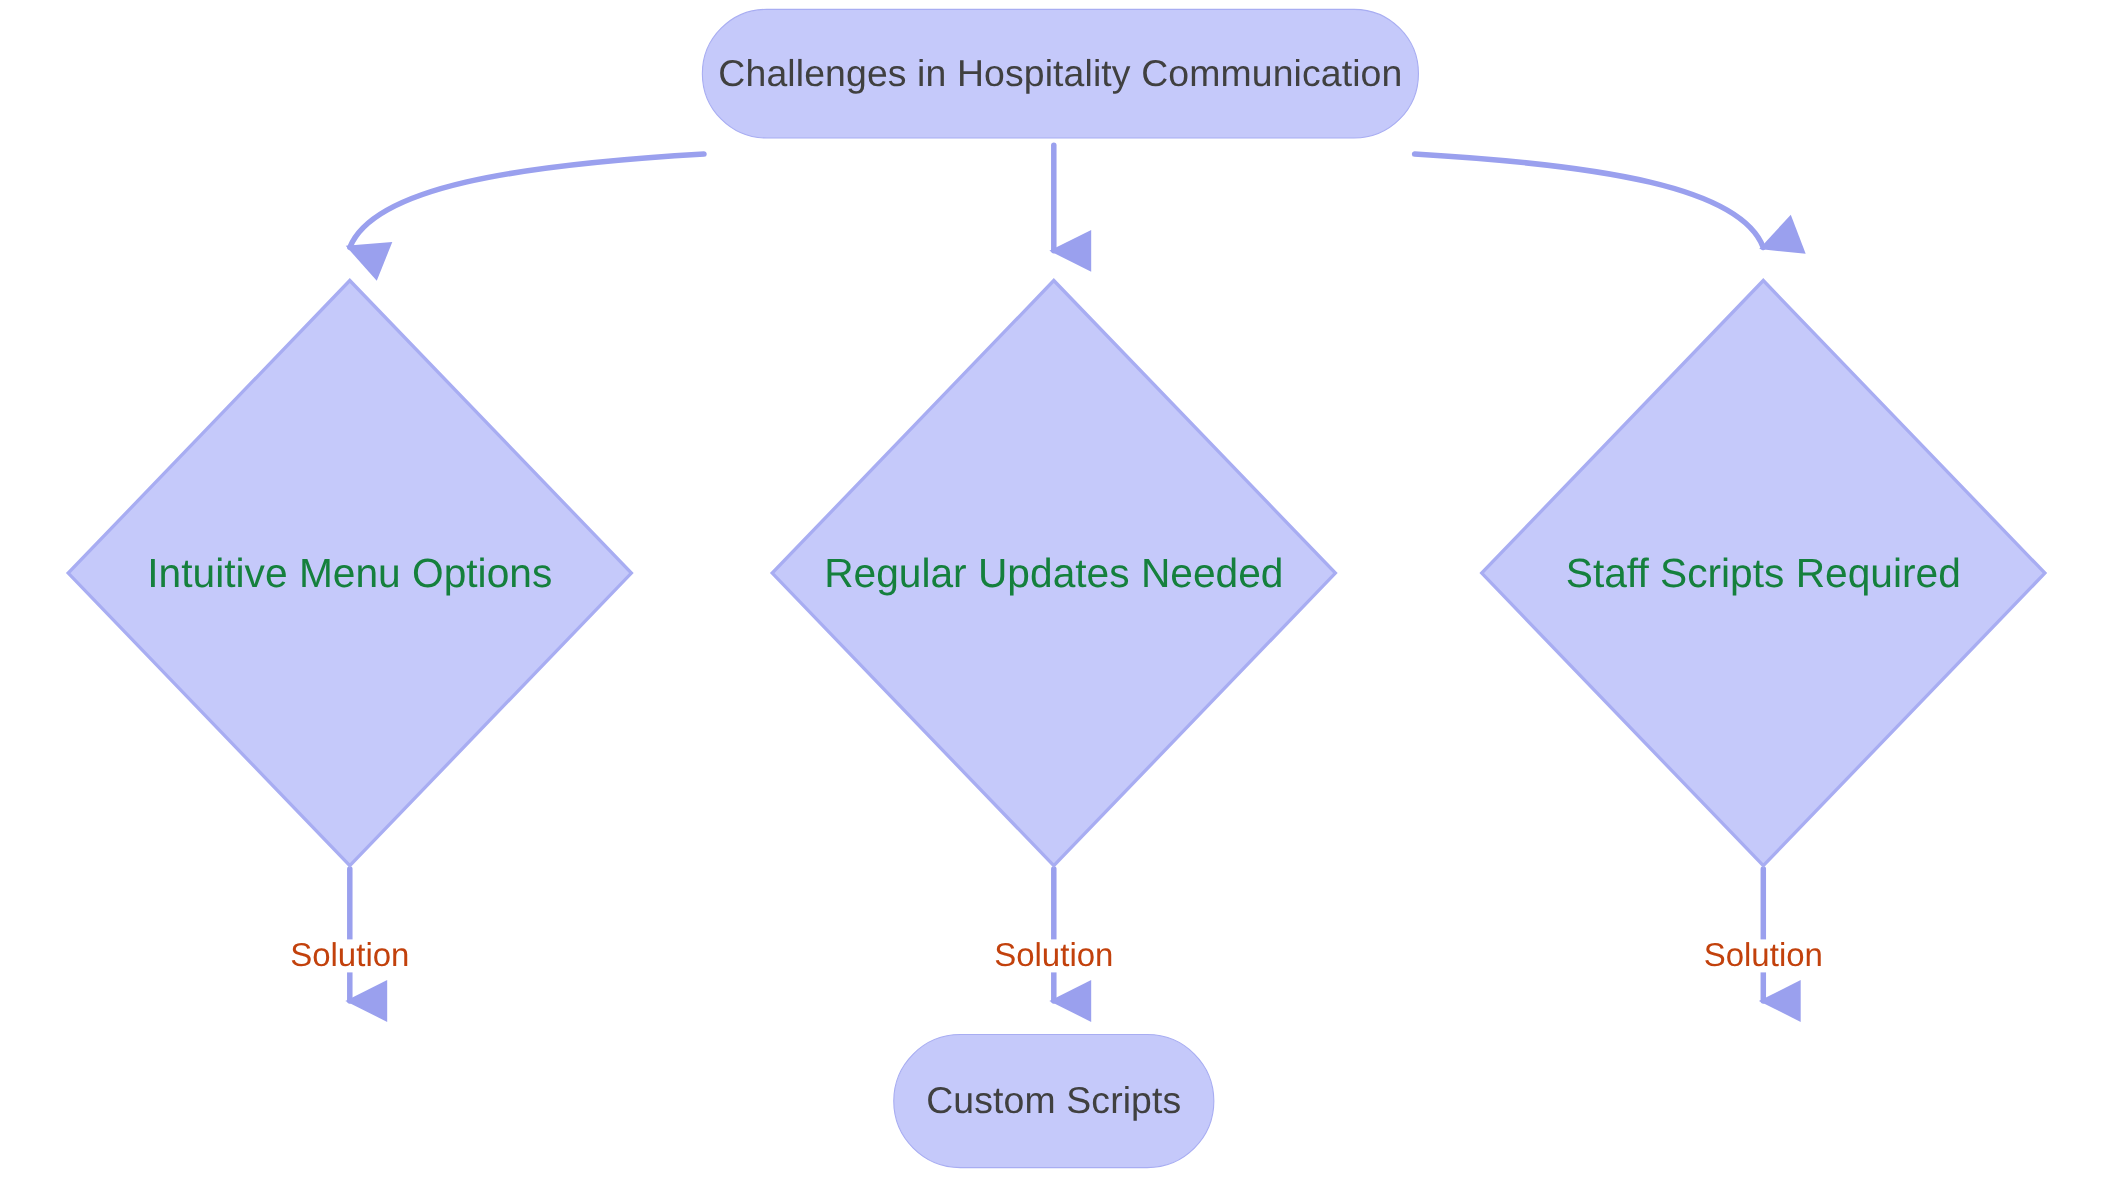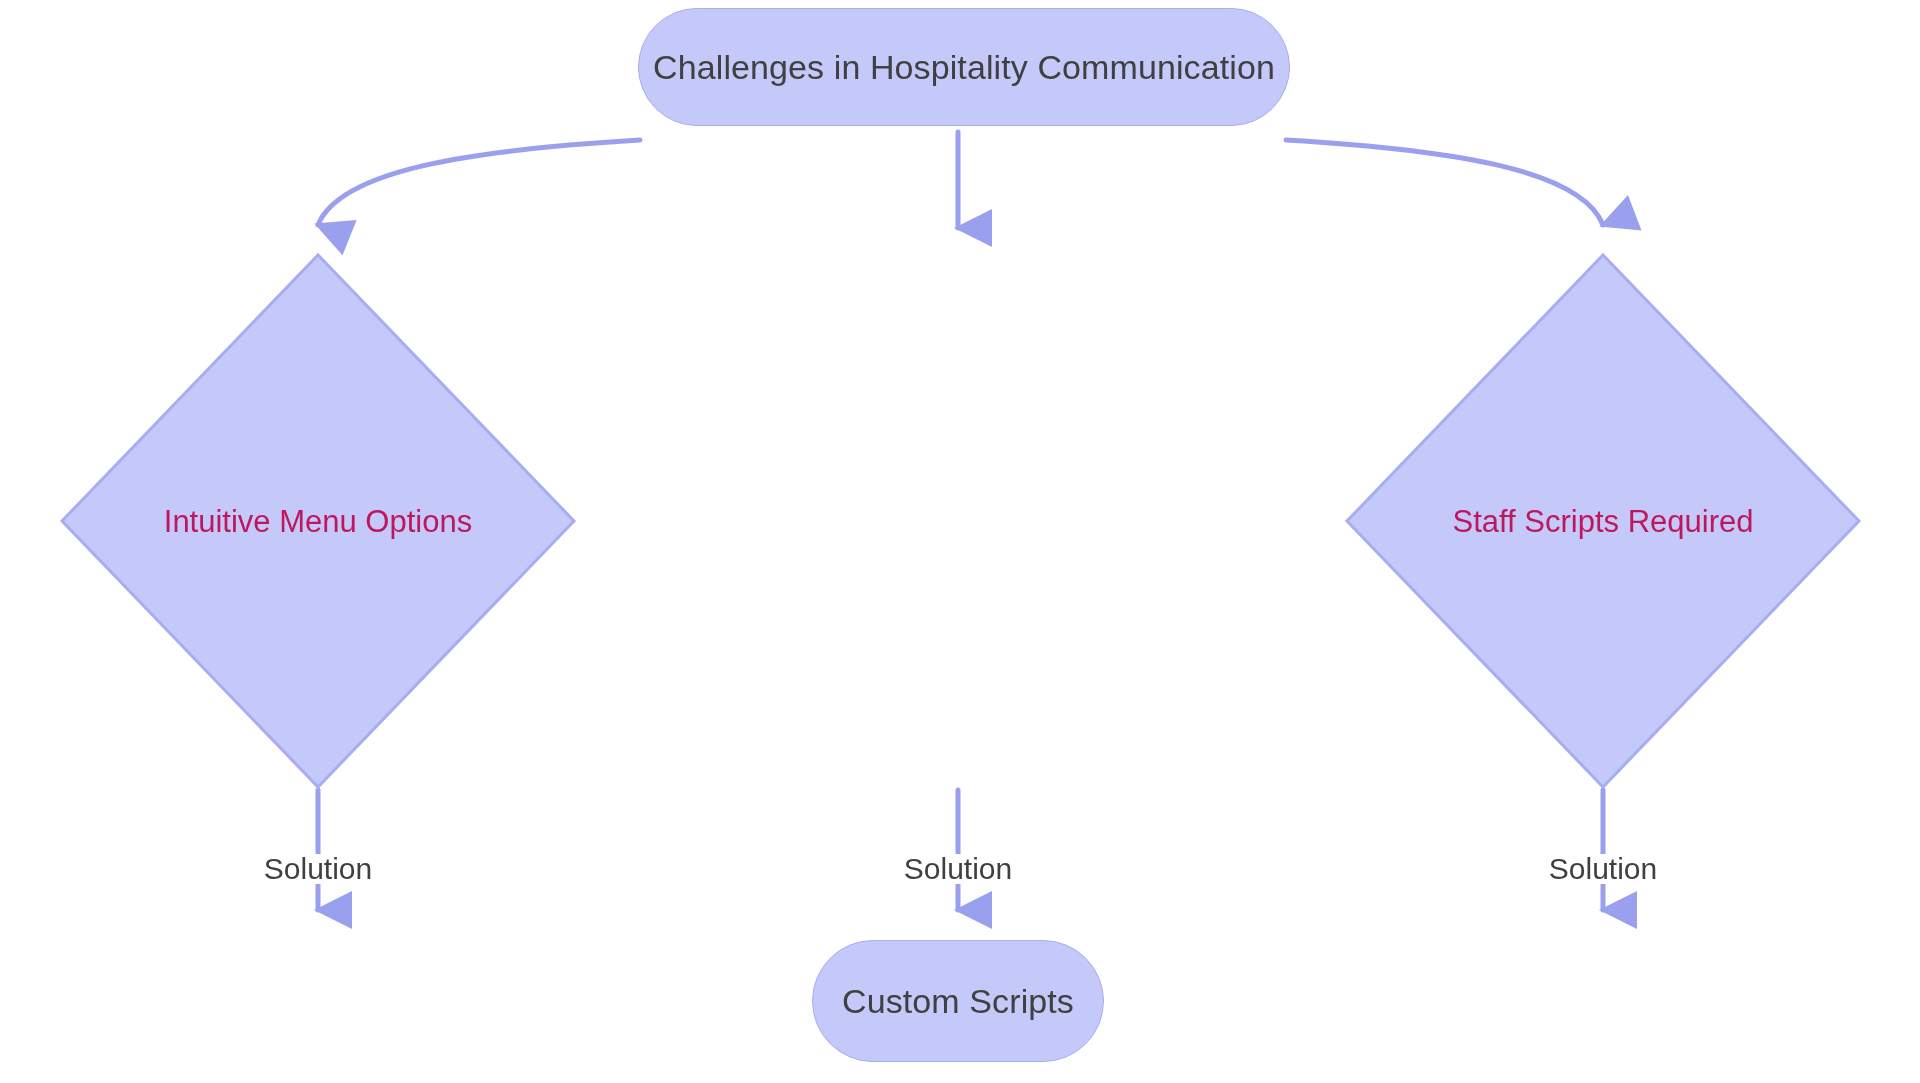--- a/index.html
+++ b/index.html
@@ -63,32 +63,32 @@
   }
   .diamond-label {
     position: absolute;
     left: 0;
     top: 0;
     width: 100%;
     height: 100%;
     display: flex;
     align-items: center;
     justify-content: center;
-    color: #be185d;
-    font-size: 31px;
+    color: #15803d;
+    font-size: 37px;
     font-weight: 400;
     white-space: nowrap;
     line-height: 1;
   }
 
   
   .edge-label {
     position: absolute;
     transform: translate(-50%, -50%);
-    color: #404040;
+    color: #c2410c;
     font-size: 30px;
     font-weight: 400;
     white-space: nowrap;
     background: #ffffff;
     padding: 0 6px;
     line-height: 1;
   }
 </style>
 </head>
 <body>
@@ -119,20 +119,26 @@
     <span class="pill-label">Challenges in Hospitality Communication</span>
   </div>
 
   <div class="diamond-wrap" style="left:58px; top:251px; width:520px; height:540px;">
     <svg class="diamond-shape" viewBox="0 0 520 540" preserveAspectRatio="none">
       <polygon points="260,4 516,270 260,536 4,270" fill="#c5c9fa" stroke="#a8adf2" stroke-width="3"></polygon>
     </svg>
     <div class="diamond-label">Intuitive Menu Options</div>
   </div>
 
+  <div class="diamond-wrap" style="left:698px; top:251px; width:520px; height:540px;">
+    <svg class="diamond-shape" viewBox="0 0 520 540" preserveAspectRatio="none">
+      <polygon points="260,4 516,270 260,536 4,270" fill="#c5c9fa" stroke="#a8adf2" stroke-width="3"></polygon>
+    </svg>
+    <div class="diamond-label">Regular Updates Needed</div>
+  </div>
 
   <div class="diamond-wrap" style="left:1343px; top:251px; width:520px; height:540px;">
     <svg class="diamond-shape" viewBox="0 0 520 540" preserveAspectRatio="none">
       <polygon points="260,4 516,270 260,536 4,270" fill="#c5c9fa" stroke="#a8adf2" stroke-width="3"></polygon>
     </svg>
     <div class="diamond-label">Staff Scripts Required</div>
   </div>
 
   <div class="edge-label" style="left:318px; top:869px;">Solution</div>
 

